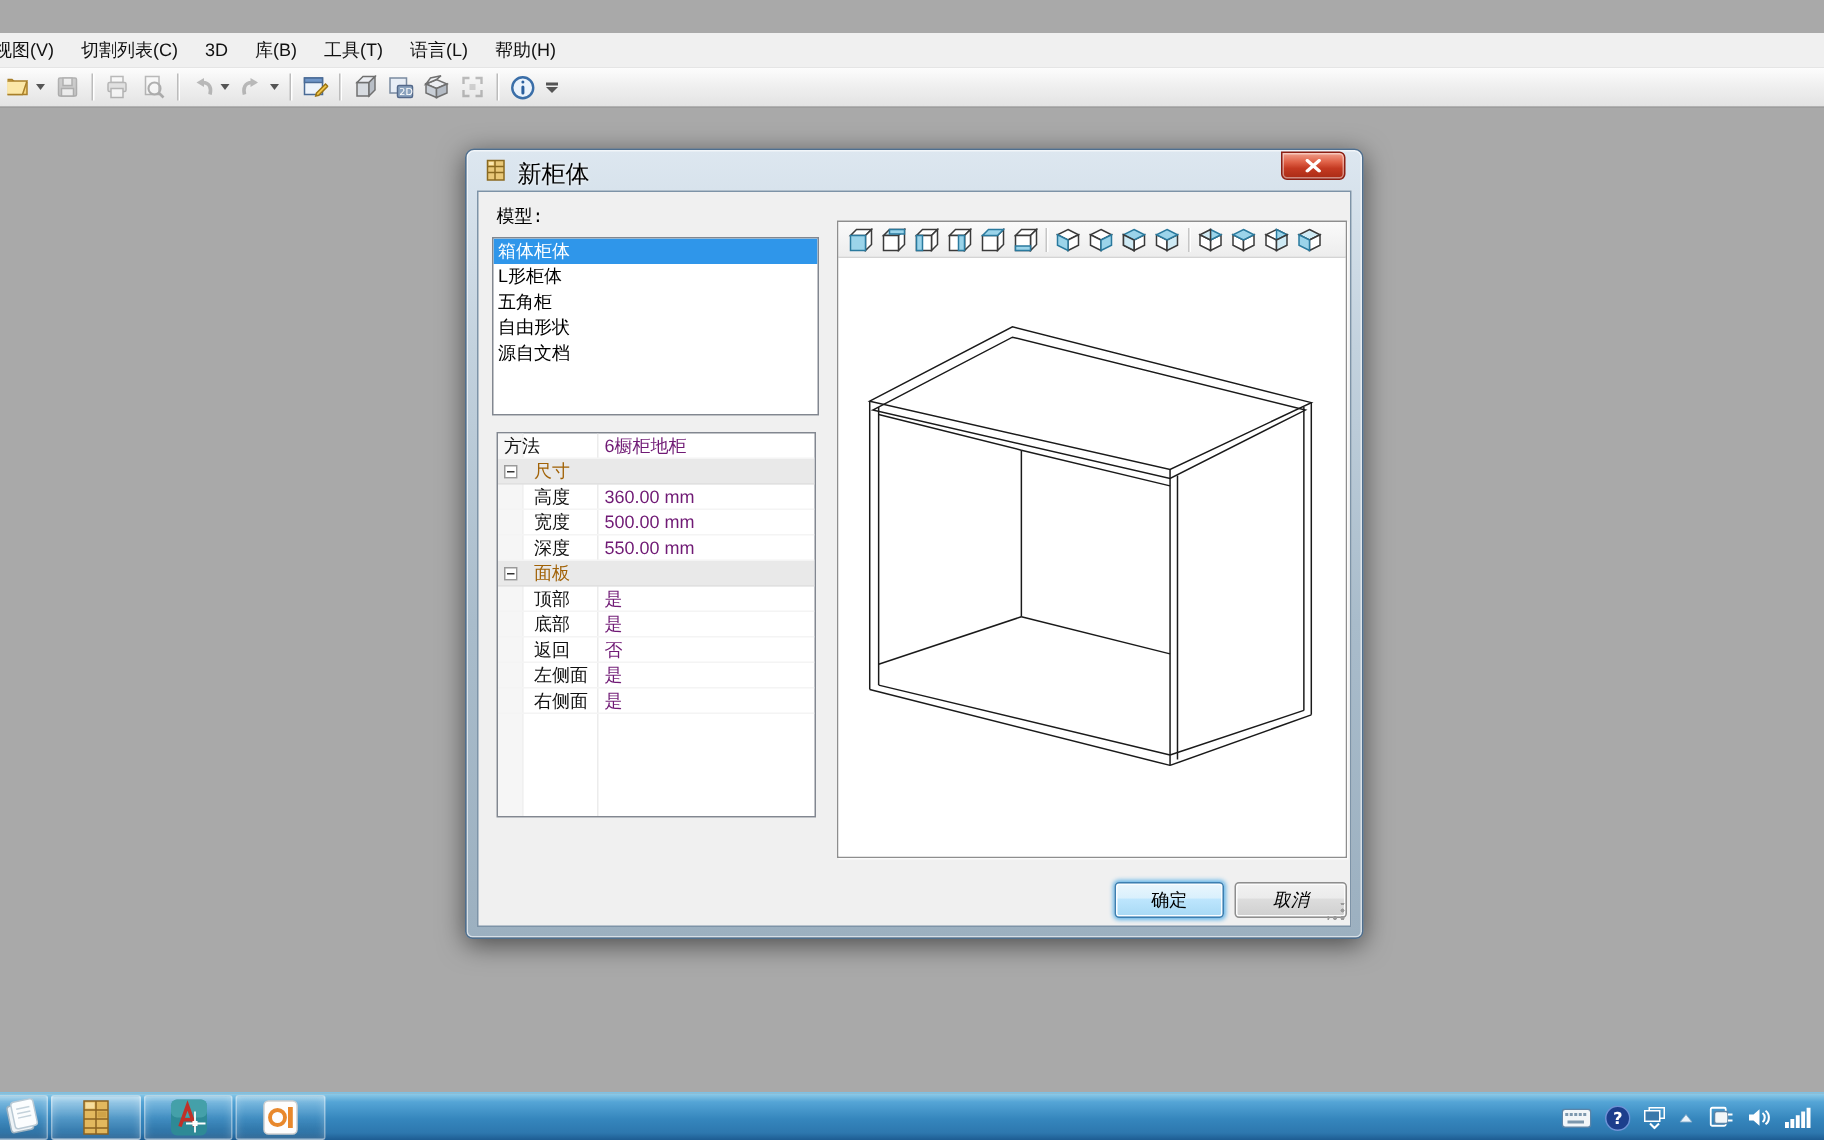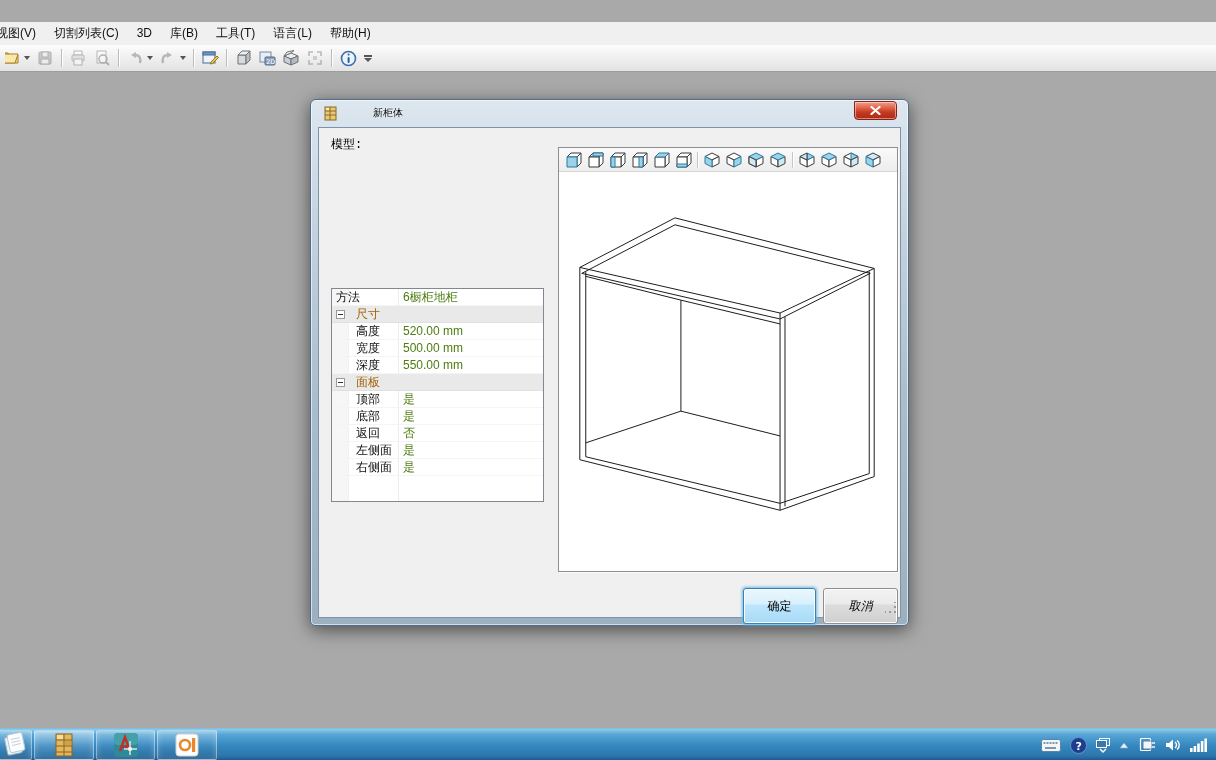--- a/index.html
+++ b/index.html
@@ -37,55 +37,55 @@
   .tb-overflow .bar { width:8px; height:2px; background:#555; margin-bottom:1px; }
   .tb-overflow .car { width:0; height:0; border-left:4px solid transparent; border-right:4px solid transparent; border-top:4px solid #555; }
 
   .workspace { position:absolute; left:0; top:72px; width:1216px; height:656px; background:#a9a9a9; }
 
   
   .dialog { position:absolute; left:310px; top:99px; width:599px; height:527px;
     background:linear-gradient(180deg,#dde7f0 0%,#c3d2de 25%,#a9bccb 60%,#9cb0c0 100%);
     border:1px solid #4f6e8d; border-radius:6px 6px 5px 5px; box-shadow:0 4px 18px rgba(0,0,0,.55), inset 0 0 0 1px rgba(255,255,255,.6); }
   .dlg-title-icon { position:absolute; left:12px; top:6px; }
-  .dlg-title { position:absolute; left:34px; top:6px; font-size:10px; color:#000; text-shadow:0 0 3px #fff;margin-left:28px; }
+  .dlg-title { position:absolute; left:34px; top:6px; font-size:16px; color:#000; text-shadow:0 0 3px #fff; }
   .dlg-close { position:absolute; right:11px; top:1px; width:43px; height:19px; border:1px solid #8c2014; border-radius:0 4px 4px 4px;
     background:linear-gradient(180deg,#f0a08c 0%,#e06248 35%,#c43a22 60%,#a92a15 100%);
     box-shadow:inset 0 0 0 1px rgba(255,255,255,.45); display:flex; align-items:center; justify-content:center; }
   .dlg-body { position:absolute; left:7px; top:27px; width:583px; height:491px; background:#f0f0f0; border:1px solid #7d93a7; }
 
   .model-label { position:absolute; left:12px; top:8px; color:#000;font-family:Liberation Mono, monospace; }
   .listbox { position:absolute; left:9px; top:30px; width:218px; height:119px; background:#fff; border:1px solid #828790; overflow:hidden; }
   .lb-item { height:17px; line-height:17px; padding-left:3px; color:#000; white-space:nowrap; }
   .lb-item.sel { background:#2f96ea; color:#fff; }
 
   
-  .propgrid { position:absolute; left:12px; top:160px; width:213px; height:214px; background:#fff; border:1px solid #828790; overflow:hidden;text-align:right; }
+  .propgrid { position:absolute; left:12px; top:160px; width:213px; height:257px; background:#fff; border:1px solid #828790; overflow:hidden;text-align:right; }
   .pg-vline { position:absolute; left:66px; top:0; width:1px; height:100%; background:#ececec; }
   .pg-gutterbg { position:absolute; left:0; top:0; width:17px; height:100%; background:#f6f6f6; border-right:1px solid #f0f0f0; }
   .pg-row { position:relative; height:17px; line-height:17px; border-bottom:1px solid #f4f4f4; }
   .pg-row .pg-name { position:absolute; left:24px; top:0; color:#111; }
   .pg-row .pg-name.noindent { left:4px; }
-  .pg-row .pg-value { position:absolute; left:71px; top:0; color:#4d7c0f; }
+  .pg-row .pg-value { position:absolute; left:71px; top:0; color:#701a75; }
   .pg-group { position:relative; height:17px; line-height:17px; background:#e9e9e9; border-bottom:1px solid #e0e0e0; }
   .pg-group .pg-glabel { position:absolute; left:24px; font-weight:normal; color:#a16207; }
   .collapse-box { position:absolute; left:4px; top:4px; width:9px; height:9px; background:#fff; border:1px solid #9a9a9a; }
   .collapse-box i { position:absolute; left:1px; top:3px; width:5px; height:1px; background:#333; }
 
   
   .preview { position:absolute; left:239px; top:19px; width:340px; height:425px; background:#fff;
     border:1px solid #8e8e8e; box-shadow:inset 1px 1px 0 #fff, 1px 1px 0 #fbfbfb; }
   .cube-bar { position:absolute; left:0; top:0; width:100%; height:24px; background:linear-gradient(180deg,#fafafa,#ededed);
     border-bottom:1px solid #d4d4d4; display:flex; align-items:center; padding-left:3px; }
   .cube-btn { width:22px; height:20px; display:flex; align-items:center; justify-content:center; }
   .cube-sep { width:1px; height:16px; background:#c6c6c6; margin:0 3px; box-shadow:1px 0 0 #fff; }
   .canvas { position:absolute; left:0; top:24px; width:338px; height:399px; background:#fff; }
 
   
-  .btn { position:absolute; height:36px; border-radius:3px; font-size:12px; color:#000;
+  .btn { position:absolute; height:24px; border-radius:3px; font-size:12px; color:#000;
     display:flex; align-items:center; justify-content:center; }
   .btn-ok { left:424px; top:460px; width:73px; border:1px solid #3c7fb1;
     background:linear-gradient(180deg,#eaf6fd 0%,#d9f0fc 45%,#bee6fd 46%,#a7d9f5 100%);
     box-shadow:0 0 3px 1px #66b6e8, inset 0 0 0 1px #fafdff; }
   .btn-cancel { left:504px; top:460px; width:75px; border:1px solid #8e8e8e;
     background:linear-gradient(180deg,#f2f2f2 0%,#ebebeb 45%,#dddddd 46%,#cfcfcf 100%);
     box-shadow:inset 0 0 0 1px #fcfcfc;font-style:italic; }
   .grip { position:absolute; right:3px; bottom:3px; width:12px; height:12px;
     background:
       radial-gradient(circle at 10px 10px,#9a9a9a 1.2px,transparent 1.5px),
@@ -237,39 +237,46 @@
     <div class="dlg-title">新柜体</div>
     <div class="dlg-close">
       <svg width="11" height="9" viewBox="0 0 11 9">
           <path d="M1.5,1 L9.5,8 M9.5,1 L1.5,8" stroke="#fff" stroke-width="2.2" stroke-linecap="round"></path>
         </svg>
     </div>
 
     <div class="dlg-body">
       <div class="model-label">模型:</div>
 
+      <div class="listbox">
+        <div class="lb-item sel">箱体柜体</div>
+        <div class="lb-item">L形柜体</div>
+        <div class="lb-item">五角柜</div>
+        <div class="lb-item">自由形状</div>
+        <div class="lb-item">源自文档</div>
+      </div>
 
       <div class="propgrid">
         <div class="pg-gutterbg"></div>
         <div class="pg-vline"></div>
 
         <div class="pg-row">
           <span class="pg-name noindent">方法</span>
           <span class="pg-value">6橱柜地柜</span>
         </div>
 
         <div class="pg-group">
           <span class="collapse-box">
               <i></i>
             </span>
           <span class="pg-glabel">尺寸</span>
         </div>
         <div class="pg-row">
           <span class="pg-name">高度</span>
-          <span class="pg-value">520.00 mm</span>
+          <span class="pg-value">360.00 mm</span>
         </div>
         <div class="pg-row">
           <span class="pg-name">宽度</span>
           <span class="pg-value">500.00 mm</span>
         </div>
         <div class="pg-row">
           <span class="pg-name">深度</span>
           <span class="pg-value">550.00 mm</span>
         </div>
 

